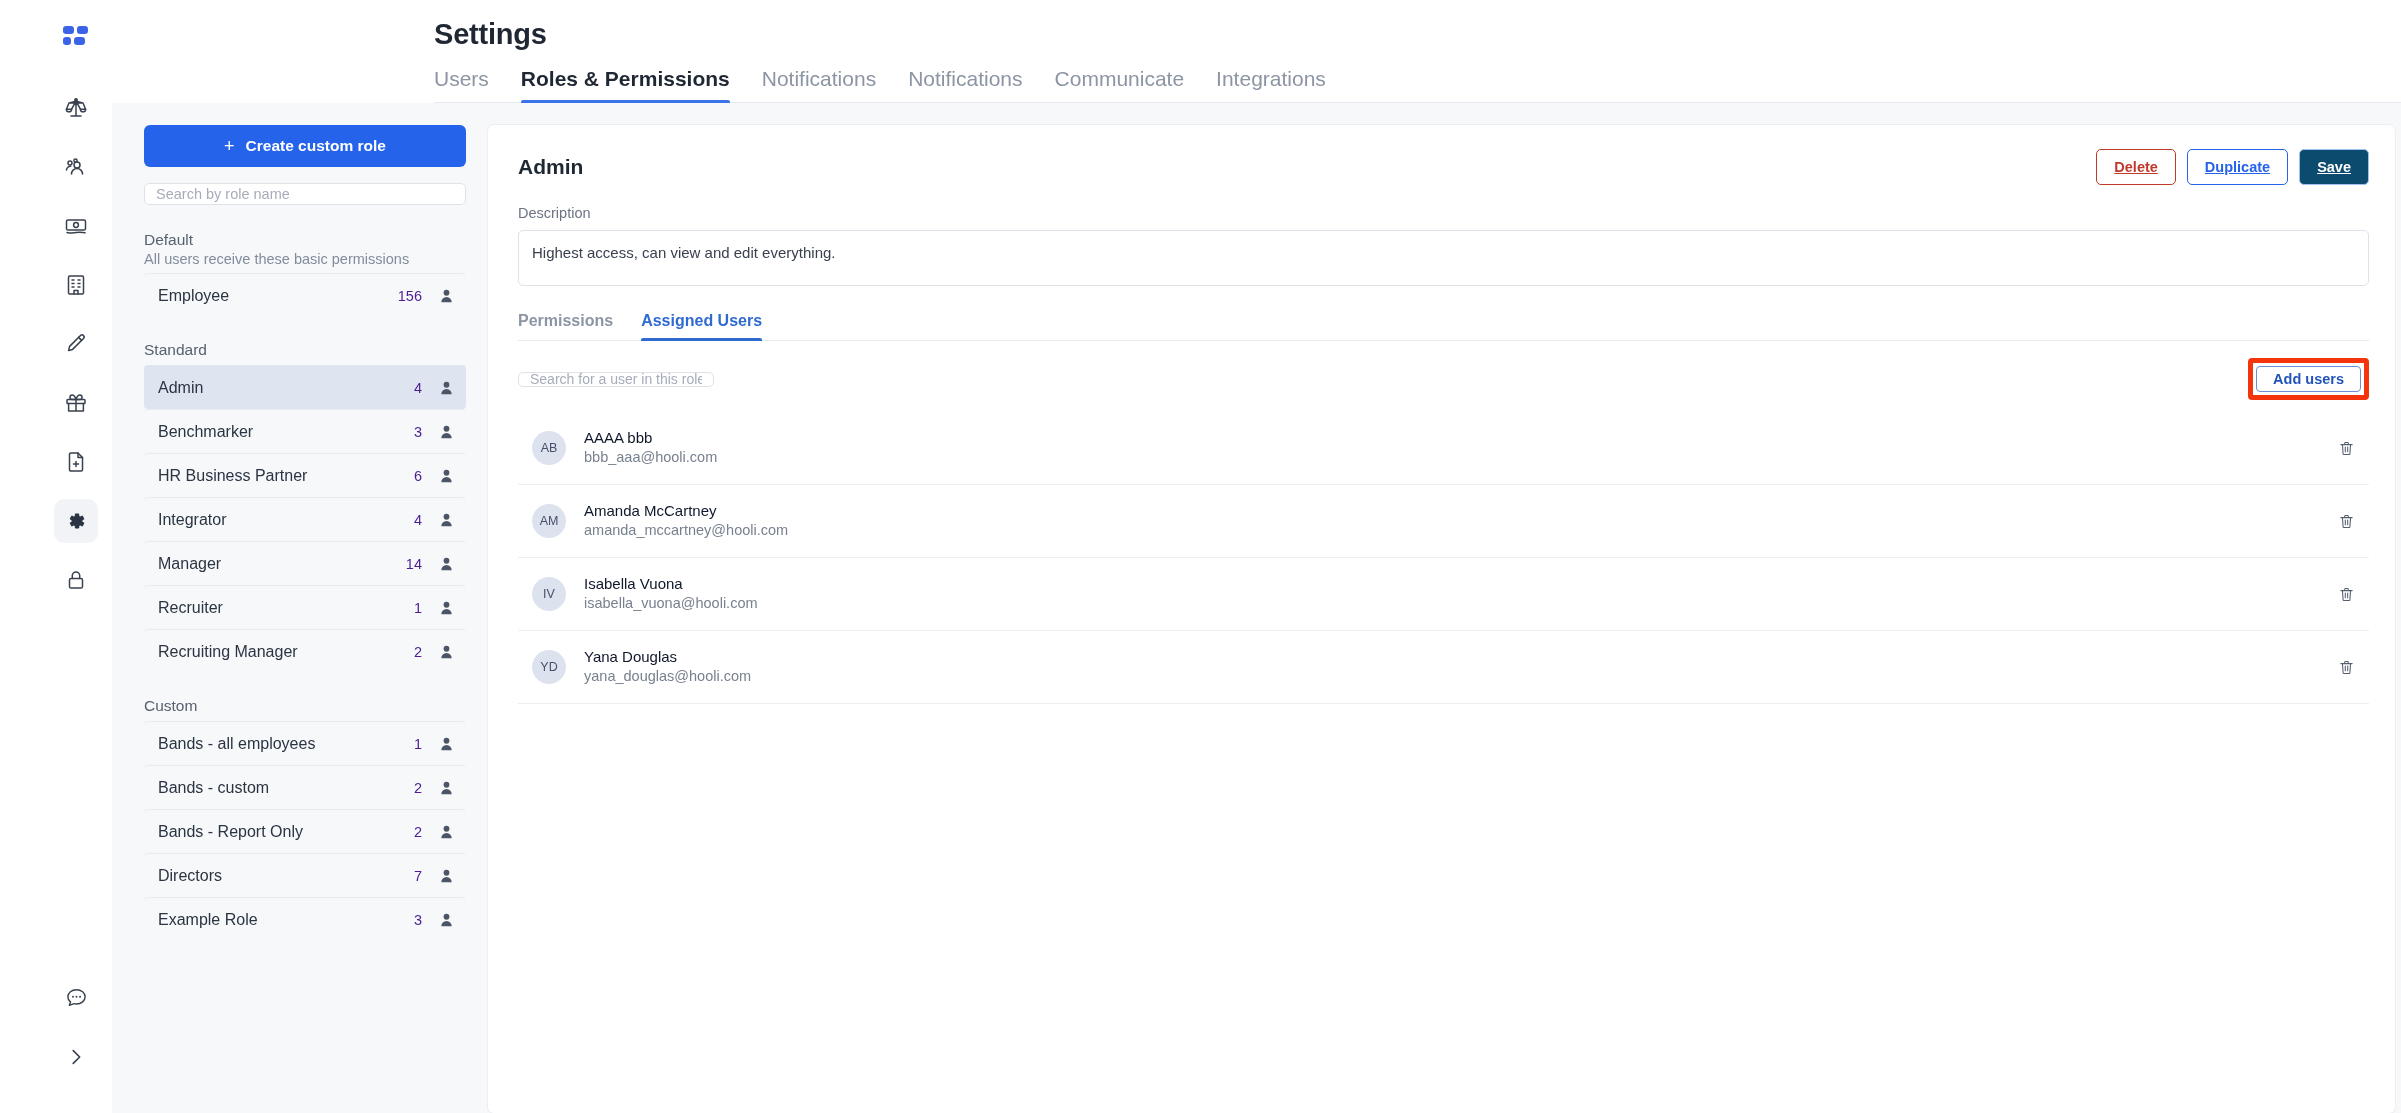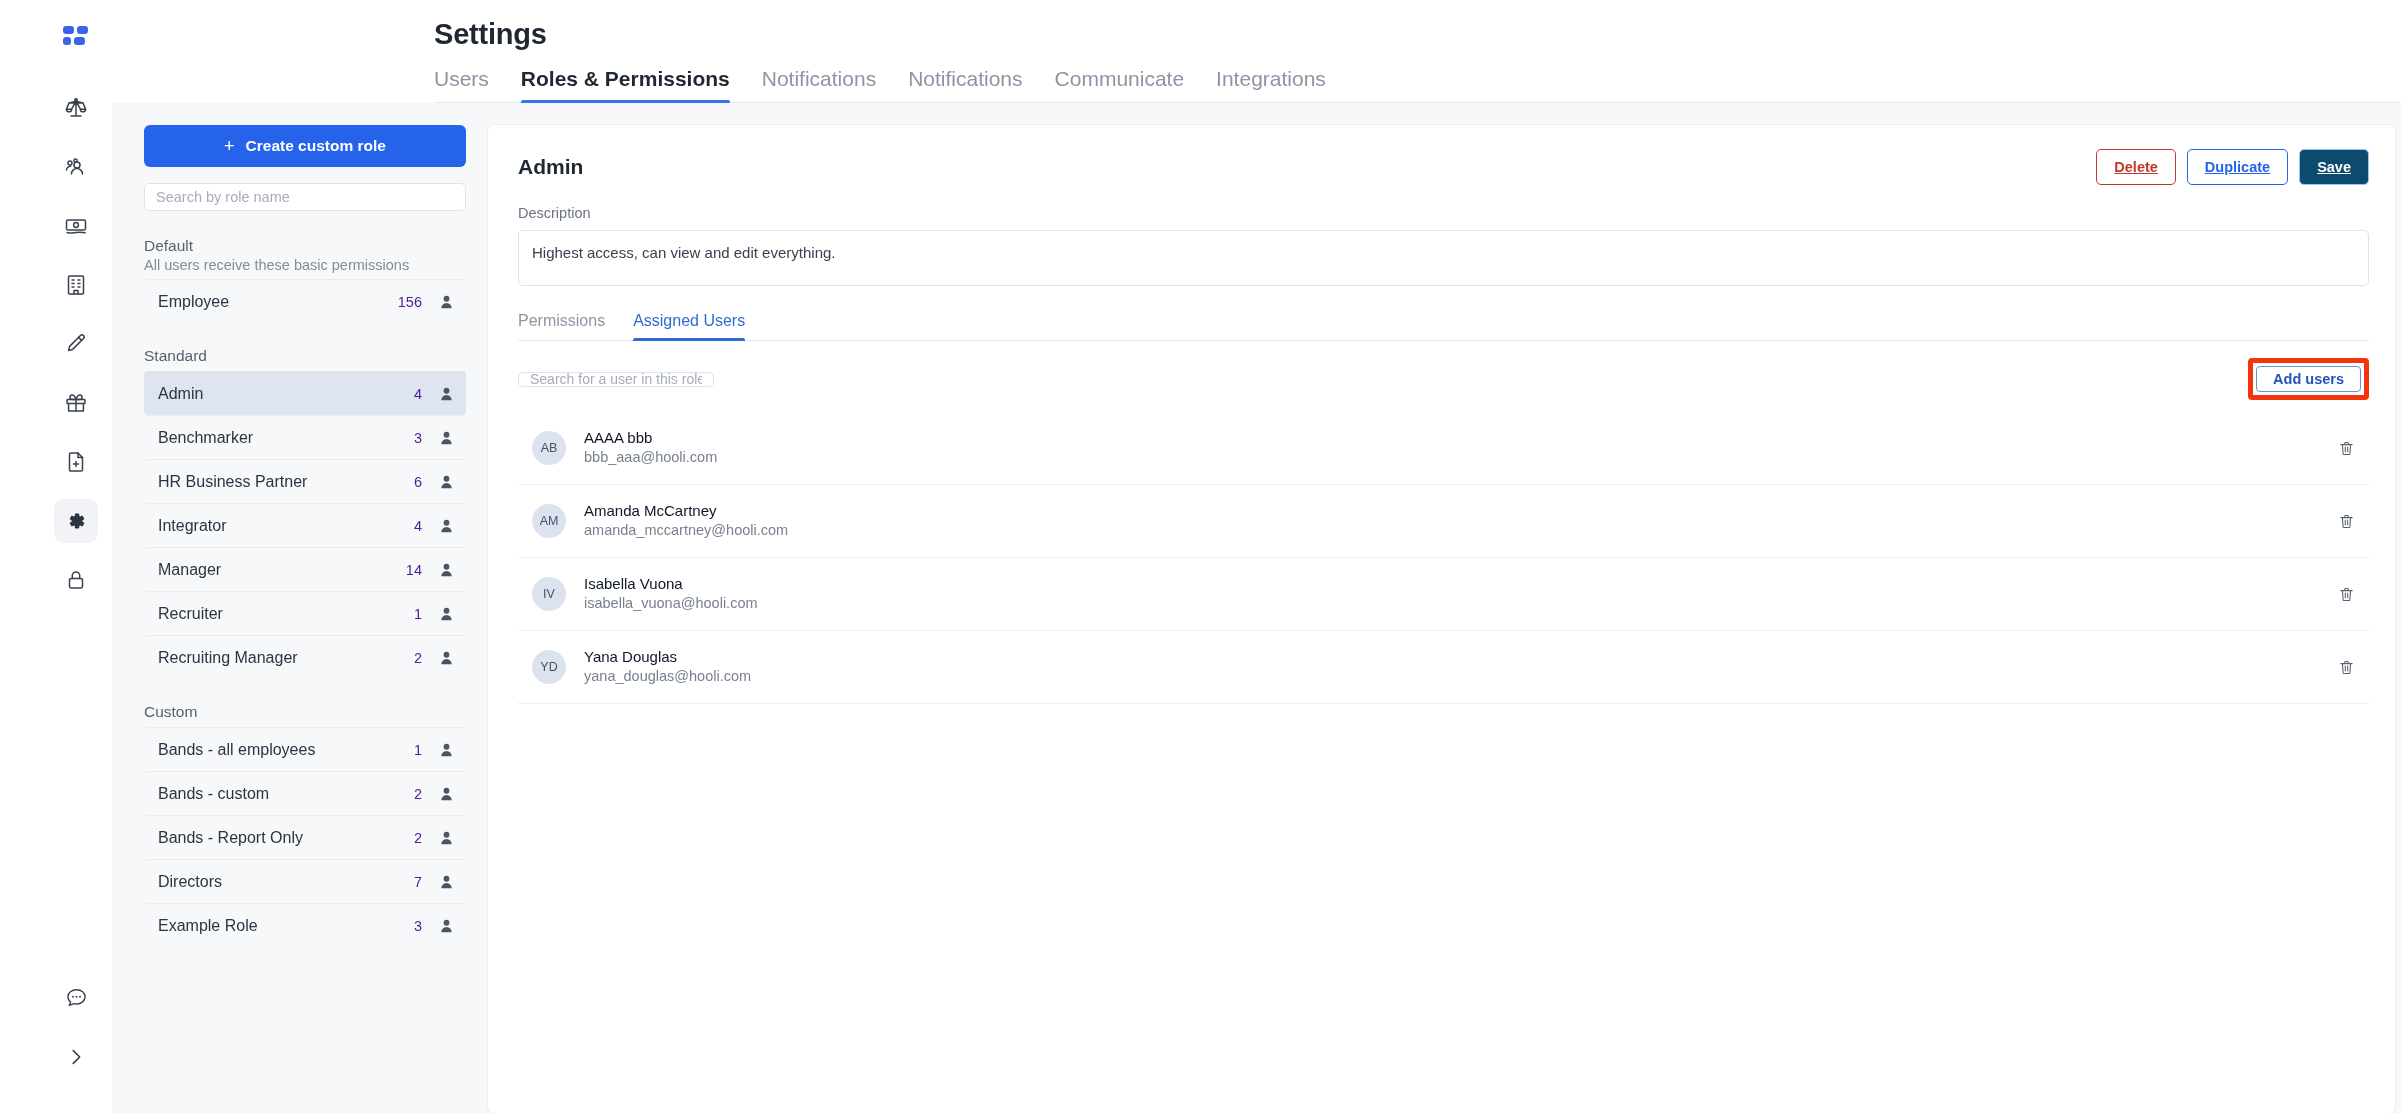--- a/index.html
+++ b/index.html
@@ -58,21 +58,21 @@
   
   .role-col { width: 322px; flex: 0 0 322px; display: flex; flex-direction: column; min-height: 0; }
   .create-btn {
     height: 42px; background: #2563eb; color: #ffffff; border: none;
     border-radius: 6px; font-size: 15.5px; font-weight: 700;
     display: flex; align-items: center; justify-content: center; gap: 11px;
     cursor: pointer; font-family: inherit; width: 100%;
   }
   .create-btn .plus { font-size: 18px; font-weight: 400; line-height: 1; }
   .role-search {
-    margin-top: 16px; height: 28px; width: 100%;
+    margin-top: 16px; height: 22px; width: 100%;
     border: 1px solid #dfe3e9; border-radius: 5px; background: #ffffff;
     padding: 0 11px; font-size: 14.5px; color: #39414f; font-family: inherit;
   }
   .role-search::placeholder { color: #a5adba; }
 
   .role-scroll { margin-top: 22px; overflow: hidden; flex: 1; min-height: 0; }
   .group-head { padding: 4px 0 6px 0; }
   .group-title { font-size: 15.5px; color: #57616f; }
   .group-sub { font-size: 14.5px; color: #828c9a; margin-top: 2px; }
   .group-gap { height: 20px; }
@@ -105,21 +105,21 @@
   .btn-duplicate { border: 1px solid #2563eb; color: #2563eb; }
   .btn-save { border: 1px solid #9fc0f2; background: #0c4a6e; color: #ffffff; cursor: default; }
 
   .field-label { font-size: 14.5px; color: #6b7483; margin-top: 20px; }
   .desc-box {
     margin-top: 9px; width: 100%; height: 56px; border: 1px solid #dfe3e9;
     border-radius: 5px; background: #ffffff; padding: 11px 13px;
     font-size: 15px; color: #39414f; font-family: inherit; resize: none; line-height: 1.4;
   }
 
-  .sub-tabs { display: flex; gap: 28px; margin-top: 22px; border-bottom: 1px solid #e6e9ee; }
+  .sub-tabs { display: flex; gap: 28px; margin-top: 22px; border-bottom: 1px solid #e6e9ee; font-weight: bold; }
   .sub-tab { font-size: 16px; color: #8c95a3; padding-bottom: 10px; position: relative; cursor: pointer; }
   .sub-tab.active { color: #2f6ad0; }
   .sub-tab.active::after {
     content: ""; position: absolute; left: 0; right: 0; bottom: -1px; height: 3px;
     background: #2f6ad0; border-radius: 2px 2px 0 0;
   }
 
   .user-toolbar { display: flex; align-items: center; justify-content: space-between; margin-top: 17px; }
   .user-search {
     width: 196px; height: 15px; border: 1px solid #dfe3e9; border-radius: 5px;

